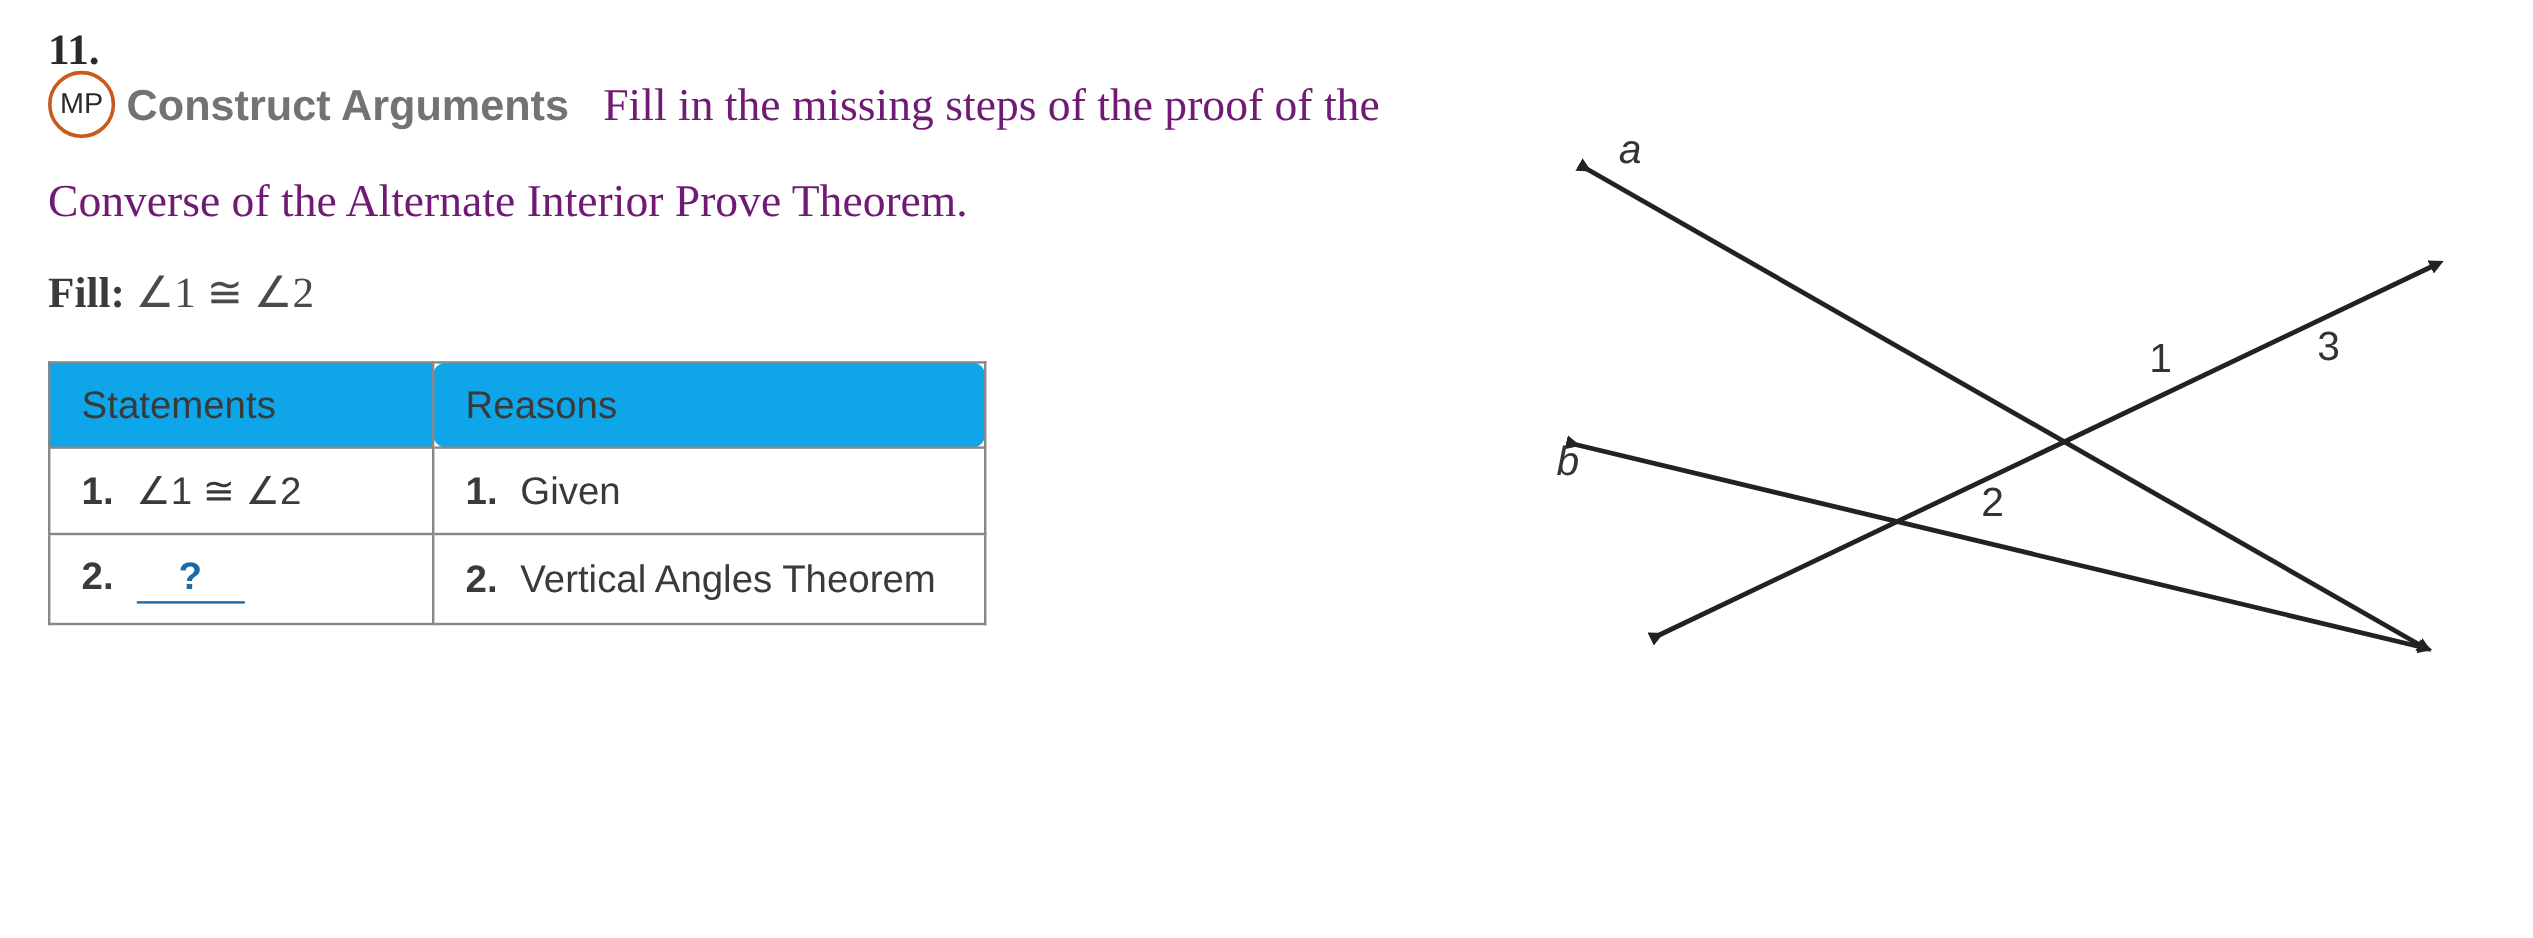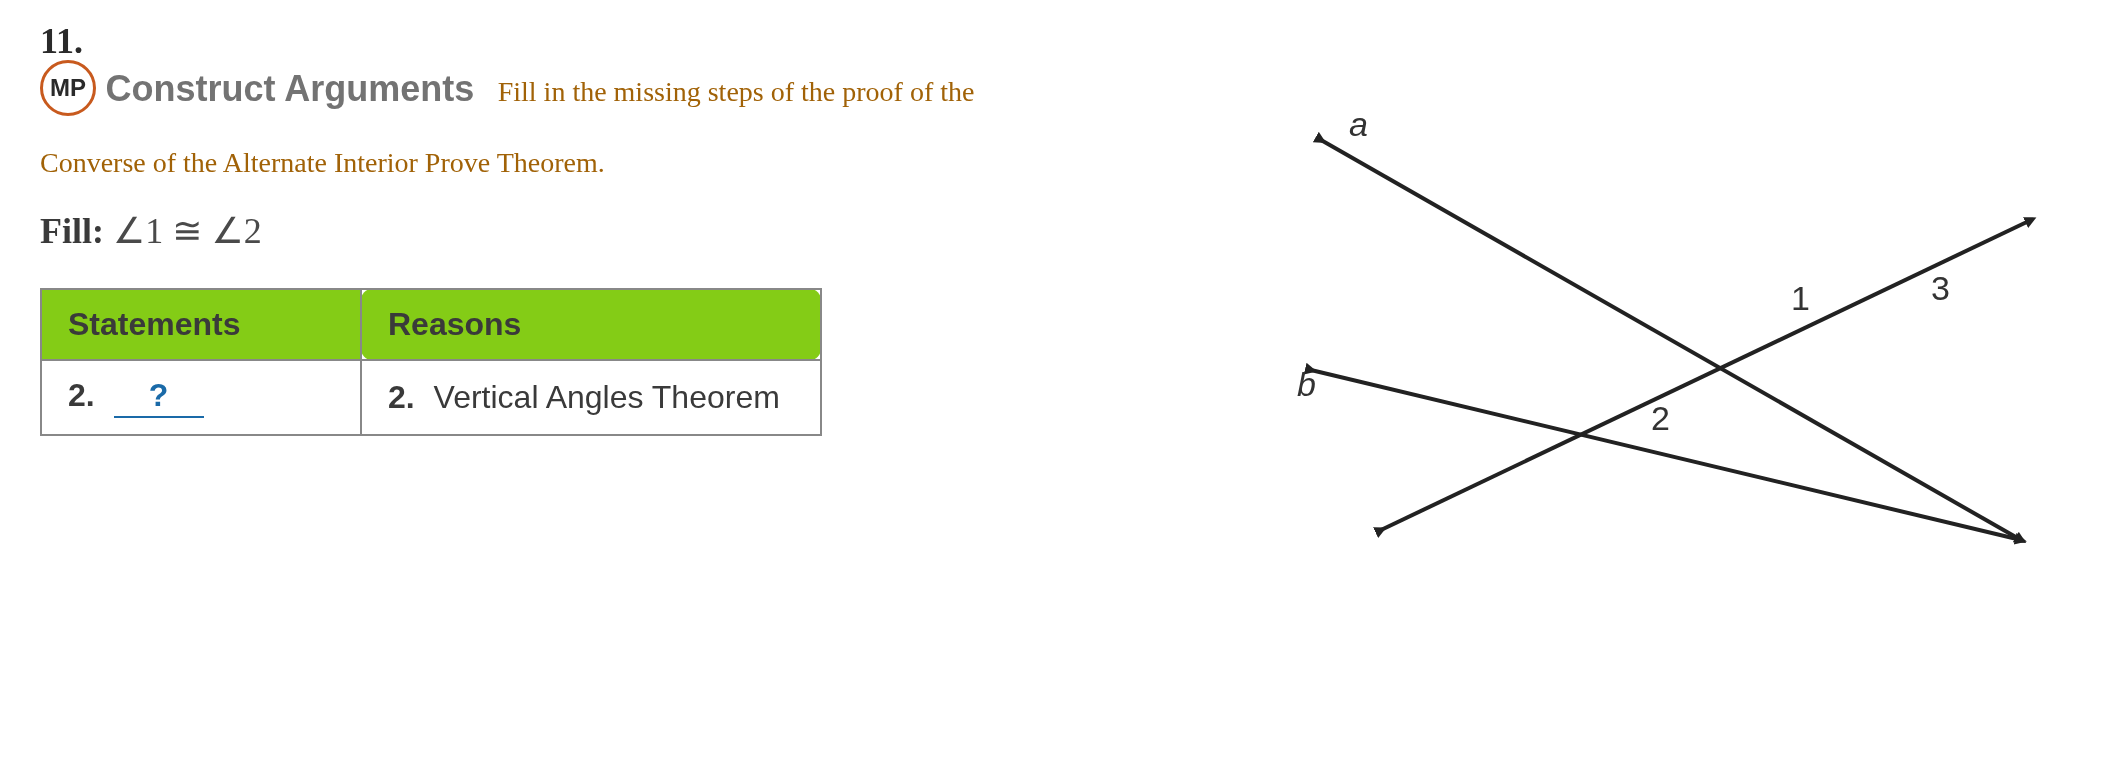--- a/index.html
+++ b/index.html
@@ -25,21 +25,21 @@
     }
     .mp-badge {
       display: inline-flex;
       align-items: center;
       justify-content: center;
       width: 56px;
       height: 56px;
       border: 3px solid #c85a1e;
       border-radius: 50%;
       font-family: Arial, sans-serif;
-      font-weight: bold;
+      font-weight: normal;
       font-size: 24px;
       color: #2a2a2a;
       vertical-align: middle;
       position: relative;
       top: -4px;
     }
     .content-col {
       flex: 1;
     }
     .title-line {
@@ -47,22 +47,22 @@
       line-height: 1.4;
       margin-bottom: 6px;
     }
     .construct {
       color: #737373;
       font-weight: bold;
       font-family: Arial, sans-serif;
       font-size: 36px;
     }
     .body-text {
-      font-size: 28px;
-      color: #a16207;
+      font-size: 38px;
+      color: #701a75;
       line-height: 1.4;
       margin-top: 23px;
     }
     .given-prove {
       font-size: 36px;
       margin-top: 28px;
       color: #4a4a4a;
     }
     .given-prove strong {
       font-weight: bold;
@@ -77,22 +77,22 @@
       font-size: 32px;
       color: #3a3a3a;
     }
     .proof-table th, .proof-table td {
       border: 2px solid #888;
       padding: 16px 26px;
       text-align: left;
       font-weight: normal;
     }
     .proof-table th {
-      background: #84cc16;
-      font-weight: bold;
+      background: #0ea5e9;
+      font-weight: normal;
     }
     .col-statements { width: 320px; }
     .col-reasons { width: 460px; border-radius: 11px; }
     .row-num { font-weight: bold; margin-right: 10px; }
     .blank-q {
       display: inline-block;
       min-width: 90px;
       border-bottom: 2px solid #1a6aa8;
       color: #1a6aa8;
       font-weight: bold;
@@ -131,20 +131,30 @@
     <table class="proof-table">
       <thead>
         <tr>
           <th class="col-statements">Statements</th>
           <th class="col-reasons">Reasons</th>
         </tr>
       </thead>
       <tbody>
         <tr>
           <td>
+            <span class="row-num">1.</span>
+            <span>∠1 ≅ ∠2</span>
+          </td>
+          <td>
+            <span class="row-num">1.</span>
+            <span>Given</span>
+          </td>
+        </tr>
+        <tr>
+          <td>
             <span class="row-num">2.</span>
             <span class="blank-q">?</span>
           </td>
           <td>
             <span class="row-num">2.</span>
             <span>Vertical Angles Theorem</span>
           </td>
         </tr>
       </tbody>
     </table>

